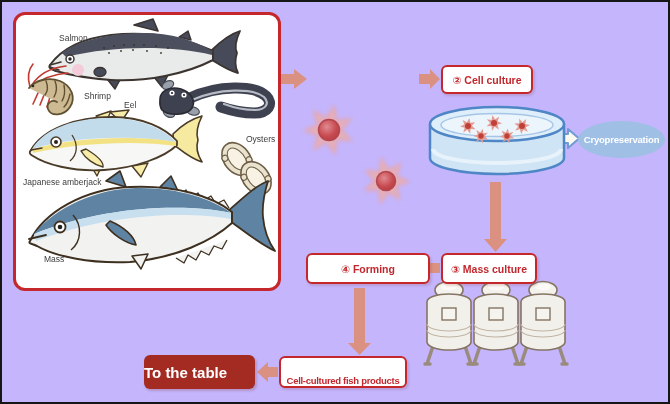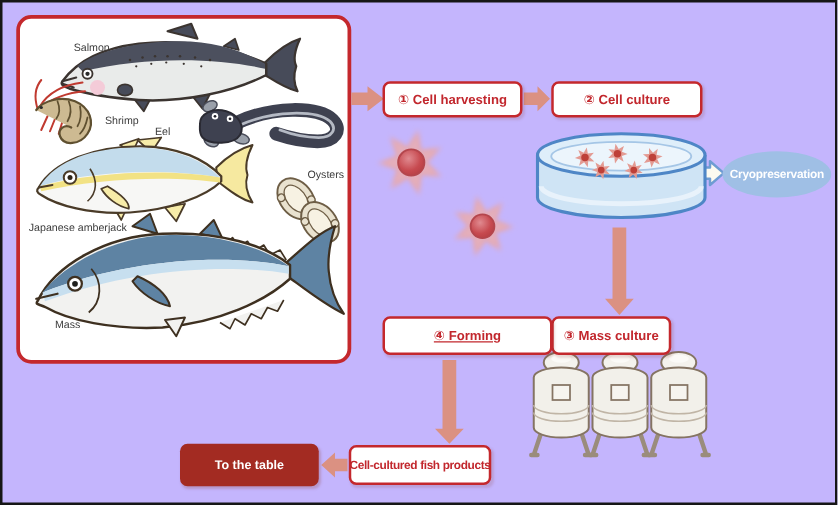--- a/index.html
+++ b/index.html
@@ -14,31 +14,31 @@
   .fish-panel svg{position:absolute;left:0;top:0;}
   .fish-label{position:absolute;font-size:8.5px;color:#3C3C3C;z-index:3;white-space:nowrap;}
   
   .step{position:absolute;box-sizing:border-box;background:#FFFFFF;
         border:2.5px solid #C4282D;border-radius:6px;z-index:4;
         display:flex;align-items:center;justify-content:center;
         color:#C2272D;font-weight:bold;font-size:10.5px;white-space:nowrap;
         box-shadow:1.5px 2px 2px rgba(140,60,50,0.18);}
   .step.small-text{font-size:9.5px;letter-spacing:-0.3px;}
   .solid{position:absolute;box-sizing:border-box;background:#A32B22;border-radius:6px;
-         z-index:4;display:flex;align-items:center;justify-content:center;
-         color:#FFFFFF;font-weight:bold;font-size:10px;white-space:nowrap;
+         z-index:4;display:flex;align-items:center;
+         color:#FFFFFF;font-weight:bold;font-size:15px;white-space:nowrap;
          box-shadow:1.5px 2px 2px rgba(140,60,50,0.25);}
   .cryo{position:absolute;left:576px;top:119px;width:87px;height:37px;background:#9FBFE5;
         border-radius:50%;z-index:4;display:flex;align-items:center;justify-content:center;
         color:#FFFFFF;font-weight:bold;font-size:9.5px;letter-spacing:-0.2px;white-space:nowrap;}
   #box-harvest{left:304px;top:63px;width:112px;height:29px;}
-  #box-culture{left:439px;top:63px;width:121px;height:29px;}
+  #box-culture{left:439px;top:63px;width:92px;height:29px;}
   #box-mass{left:439px;top:251px;width:96px;height:31px;}
-  #box-forming{left:304px;top:251px;width:136px;height:31px;text-decoration:underline;}
-  #box-products{left:277px;top:354px;width:114px;height:32px;}
+  #box-forming{left:304px;top:251px;width:124px;height:31px;}
+  #box-products{left:277px;top:354px;width:128px;height:32px;align-items:flex-end;}
   #box-table{left:142px;top:353px;width:111px;height:34px;}
   #lbl-salmon{left:57px;top:31px;}
   #lbl-shrimp{left:82px;top:89px;}
   #lbl-eel{left:122px;top:98px;}
   #lbl-amberjack{left:21px;top:175px;}
   #lbl-oysters{left:244px;top:132px;}
   #lbl-tuna{left:42px;top:252px;}
 </style>
 </head>
 <body>
@@ -240,23 +240,20 @@
       </g>
     </g>
 
     <g>
       <use href="#tank" x="0" y="0" transform="translate(447,290)"></use>
       <use href="#tank" x="0" y="0" transform="translate(494,290)"></use>
       <use href="#tank" x="0" y="0" transform="translate(541,290)"></use>
     </g>
   </svg>
 
-  <div class="step" id="box-harvest">
-    <span>① Cell harvesting</span>
-  </div>
   <div class="step" id="box-culture">
     <span>② Cell culture</span>
   </div>
   <div class="cryo">
     <span>Cryopreservation</span>
   </div>
   <div class="step" id="box-mass">
     <span>③ Mass culture</span>
   </div>
   <div class="step" id="box-forming">

